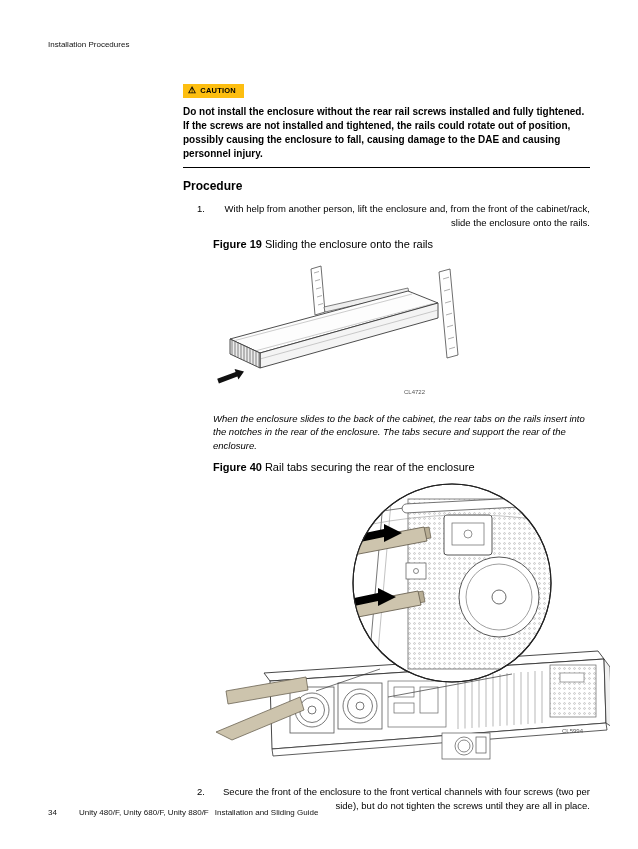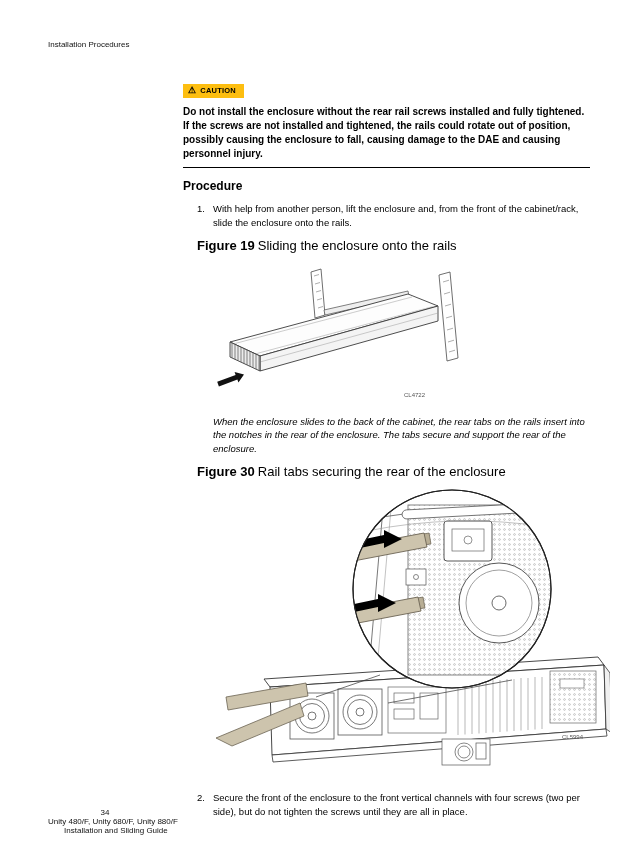--- a/index.html
+++ b/index.html
@@ -14,31 +14,31 @@
     display:inline-flex; align-items:center; gap:4px;
     background:#fdbe10; color:#000; font-size:7.5px; font-weight:bold;
     padding:2.5px 8px 2.5px 5px; letter-spacing:0.2px;
   }
   .warn-icon { font-size:9px; line-height:1; }
   .caution-text { font-weight:bold; font-size:10px; line-height:1.42; margin-top:7px; }
   .rule { border-top:1px solid #000; margin-top:6px; }
   .proc-heading { font-size:12px; font-weight:bold; margin-top:11px; }
   .step { display:flex; margin-top:9px; font-size:9.5px; line-height:1.4; }
   .step-num { width:22px; flex:none; text-align:right; margin-right:8px; }
-  .step-text { width:377px; }
-  .fig-caption { margin:9px 0 0 14px; font-size:13px; }
+  .step-text { width:377px;text-align:right; }
+  .fig-caption { margin:9px 0 0 30px; font-size:11px; }
   .fig-label { font-weight:bold; margin-right:3px; }
   .figure { display:block; margin-left:29px; }
   .fig-19 { margin-top:5px; }
   .fig-20 { margin-top:8px; }
   .body-para { margin:9px 0 0 30px; font-size:9.5px; line-height:1.42; width:377px;font-style:italic; }
   .step-2 { margin-top:4px; }
   .doc-footer {
     position:absolute; left:48px; top:808px; font-size:8px; color:#111;
-    display:flex; align-items:center;flex-direction:column;
+    display:flex; align-items:flex-start;
   }
   .doc-footer .pgnum { margin-right:22px; }
   .doc-footer .product { margin-right:6px; }
   svg text { font-family:"Liberation Sans", sans-serif; }
 </style>
 </head>
 <body>
 
 <div class="page">
 
@@ -88,21 +88,21 @@
       <path d="M20,84.9 v15 M23,86.3 v15 M26,87.7 v15 M29,89.1 v15 M32,90.5 v15 M35,91.9 v15 M38,93.3 v15 M41,94.7 v15 M44,96.1 v15 M47,97.5 v15" stroke="#555" stroke-width="0.7" fill="none"></path>
 
       <polygon points="6.9,128.4 25.4,121.6 26.4,124.4 32,116.5 22.6,114 23.6,116.9 5.2,123.7" fill="#111"></polygon>
 
       <text x="192" y="139" font-size="6" fill="#555">CL4722</text>
     </svg>
 
     <p class="body-para">When the enclosure slides to the back of the cabinet, the rear tabs on the rails insert into the notches in the rear of the enclosure. The tabs secure and support the rear of the enclosure.</p>
 
     <div class="fig-caption">
-      <span class="fig-label">Figure 30</span><span>Rail tabs securing the rear of the enclosure</span>
+      <span class="fig-label">Figure 40</span><span>Rail tabs securing the rear of the enclosure</span>
     </div>
 
     
     <svg class="figure fig-20" width="400" height="300" viewBox="0 0 400 300">
       <defs>
         <pattern id="dots" width="5" height="5" patternUnits="userSpaceOnUse">
           <circle cx="2.5" cy="2.5" r="0.9" fill="none" stroke="#999" stroke-width="0.5"></circle>
         </pattern>
         <clipPath id="mag">
             <circle cx="240" cy="102" r="99"></circle>

